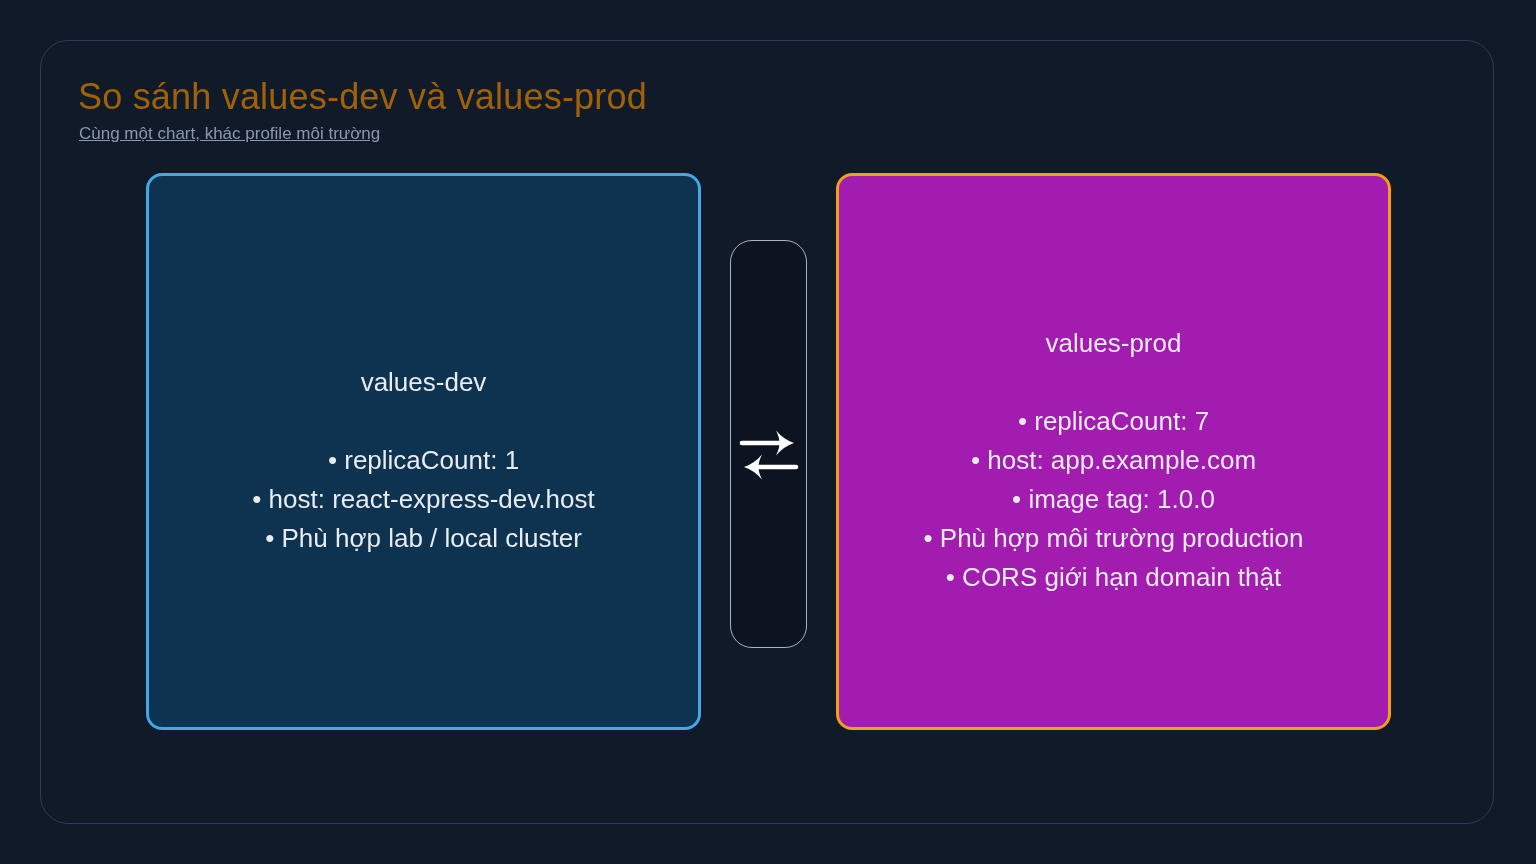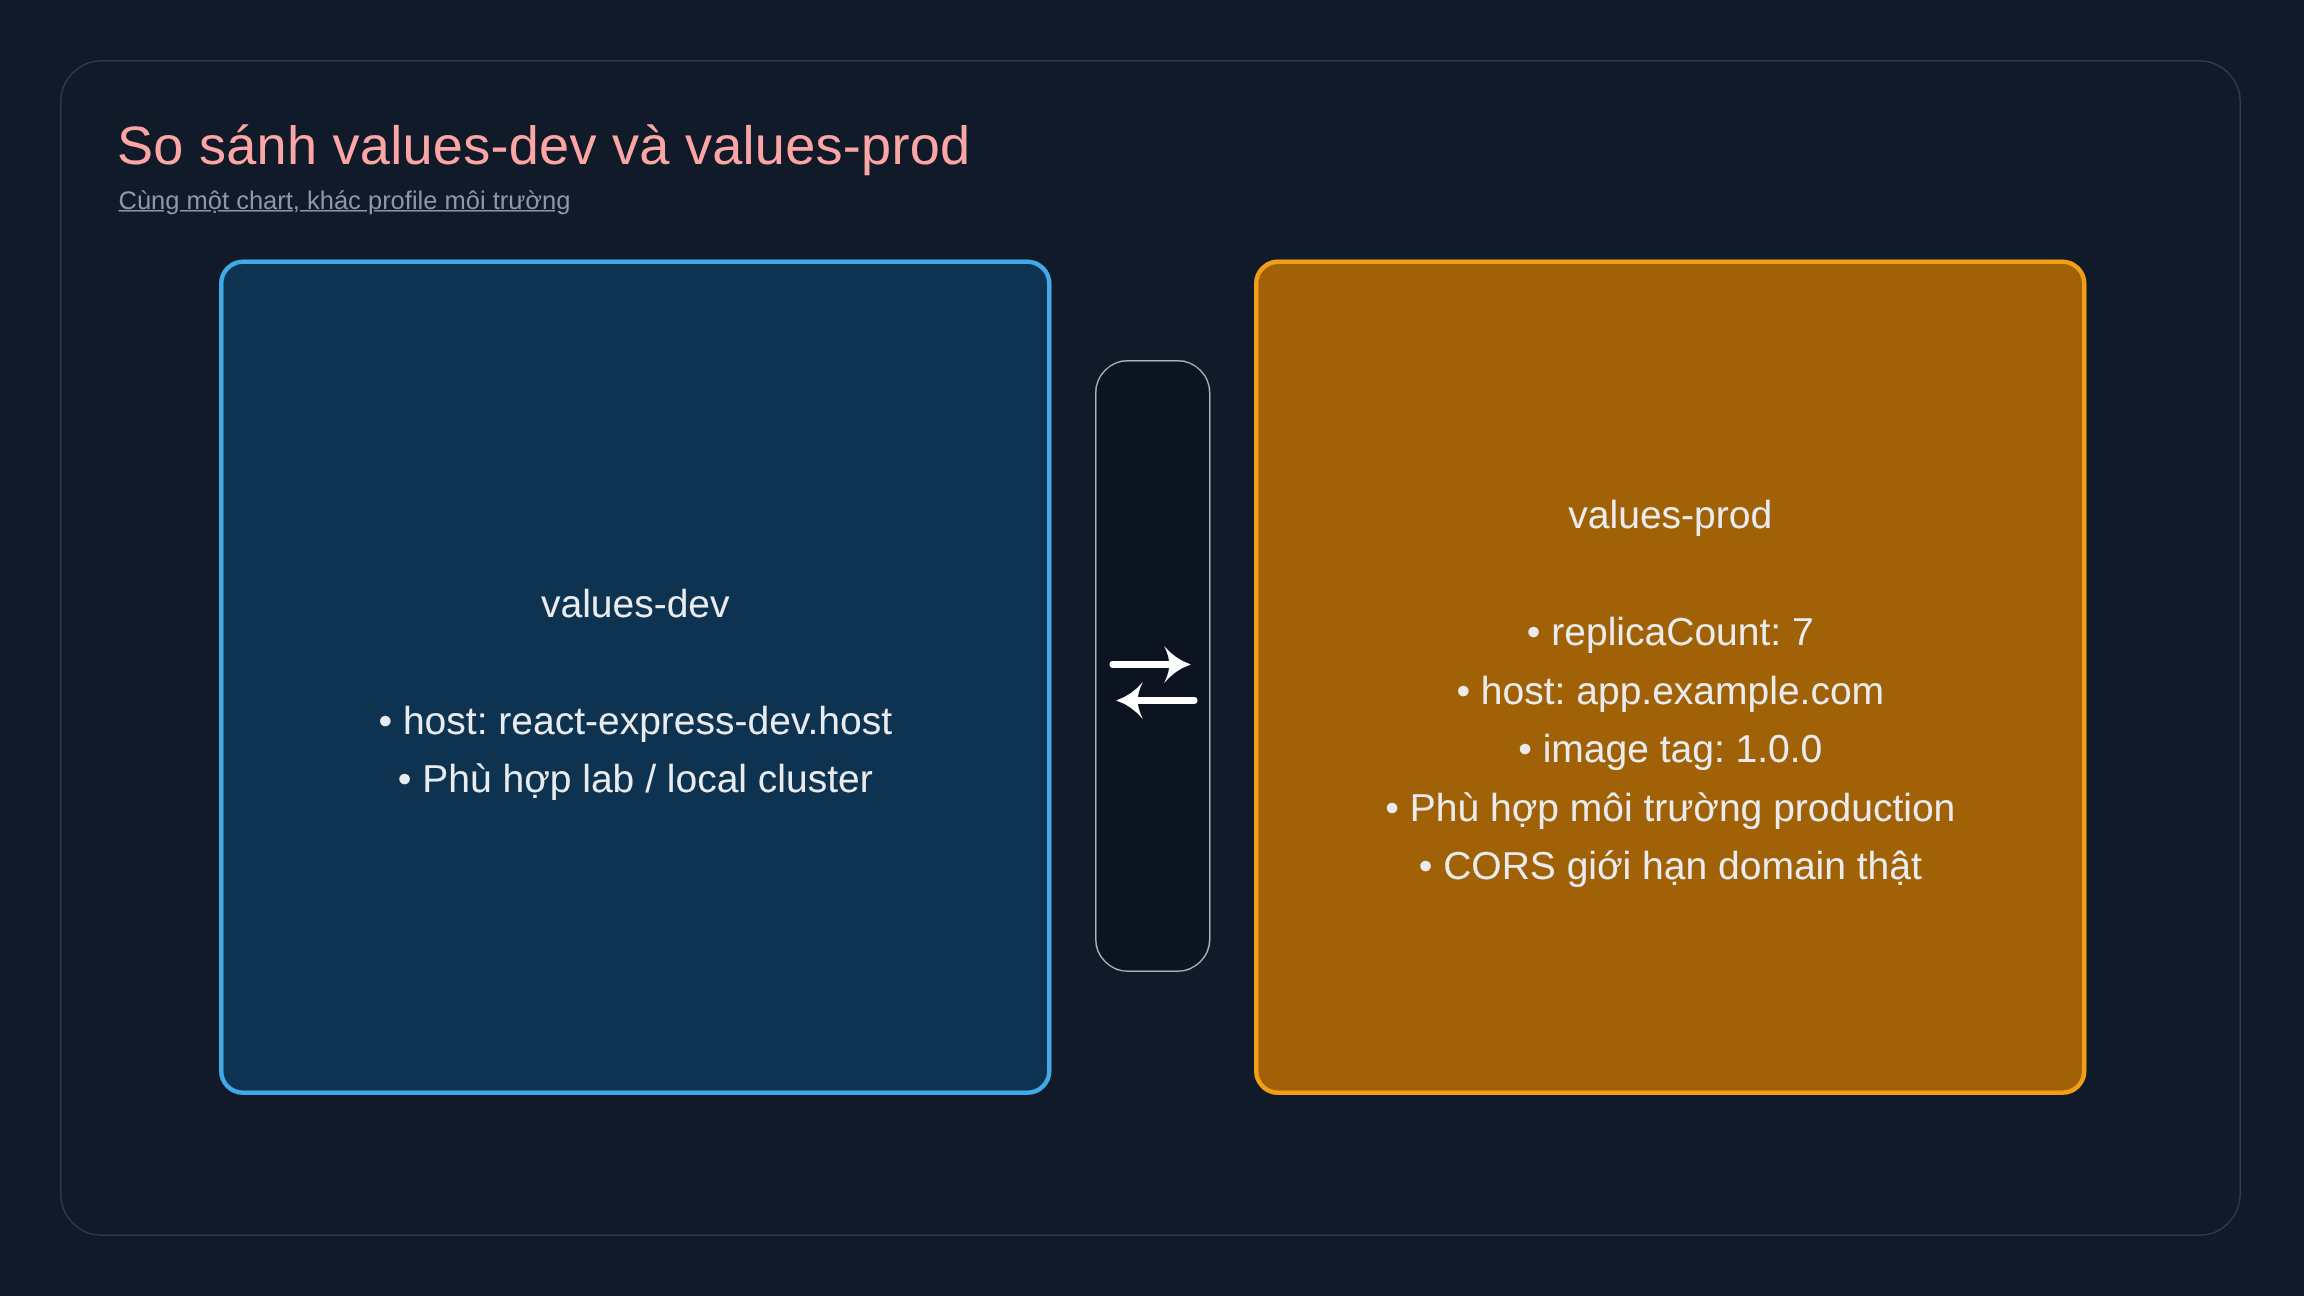--- a/index.html
+++ b/index.html
@@ -25,21 +25,21 @@
     border: 1px solid #2e3c52;
     border-radius: 28px;
     box-sizing: border-box;
   }
   .page-title {
     position: absolute;
     left: 78px;
     top: 76px;
     font-size: 36px;
     font-weight: 400;
-    color: #fca5a5;
+    color: #a16207;
     letter-spacing: 0.2px;
     white-space: nowrap;
   }
   .page-subtitle {
     position: absolute;
     left: 79px;
     top: 124px;
     font-size: 17px;
     font-weight: 400;
     color: #8b98ac;
@@ -63,21 +63,21 @@
     line-height: 39px;
     color: #e9ebee;
   }
   .card.dev {
     left: 146px;
     background: #0d3350;
     border: 3px solid #41a9e8;
   }
   .card.prod {
     left: 836px;
-    background: #a16207;
+    background: #a21caf;
     border: 3px solid #f09f16;
   }
   .card .card-title {
     line-height: 39px;
   }
   .card .spacer {
     height: 39px;
   }
   .card .card-line {
     line-height: 39px;
@@ -109,20 +109,21 @@
 
   <div class="panel"></div>
 
   <div class="page-title">So sánh values-dev và values-prod</div>
 
   <div class="page-subtitle">Cùng một chart, khác profile môi trường</div>
 
   <div class="card dev">
     <div class="card-title">values-dev</div>
     <div class="spacer"></div>
+    <div class="card-line">• replicaCount: 1</div>
     <div class="card-line">• host: react-express-dev.host</div>
     <div class="card-line">• Phù hợp lab / local cluster</div>
   </div>
 
   <div class="swap-pill">
     <svg width="60" height="56" viewBox="0 0 60 56" fill="none" xmlns="http://www.w3.org/2000/svg">
 
       <path d="M3 16 L46 16" stroke="#ffffff" stroke-width="4.6" stroke-linecap="round"></path>
       <path d="M37 3.5 Q44.5 12.5 55 16 Q44.5 19.5 37 28.5 Q40.5 21.5 40.5 16 Q40.5 10.5 37 3.5 Z" fill="#ffffff"></path>
 

